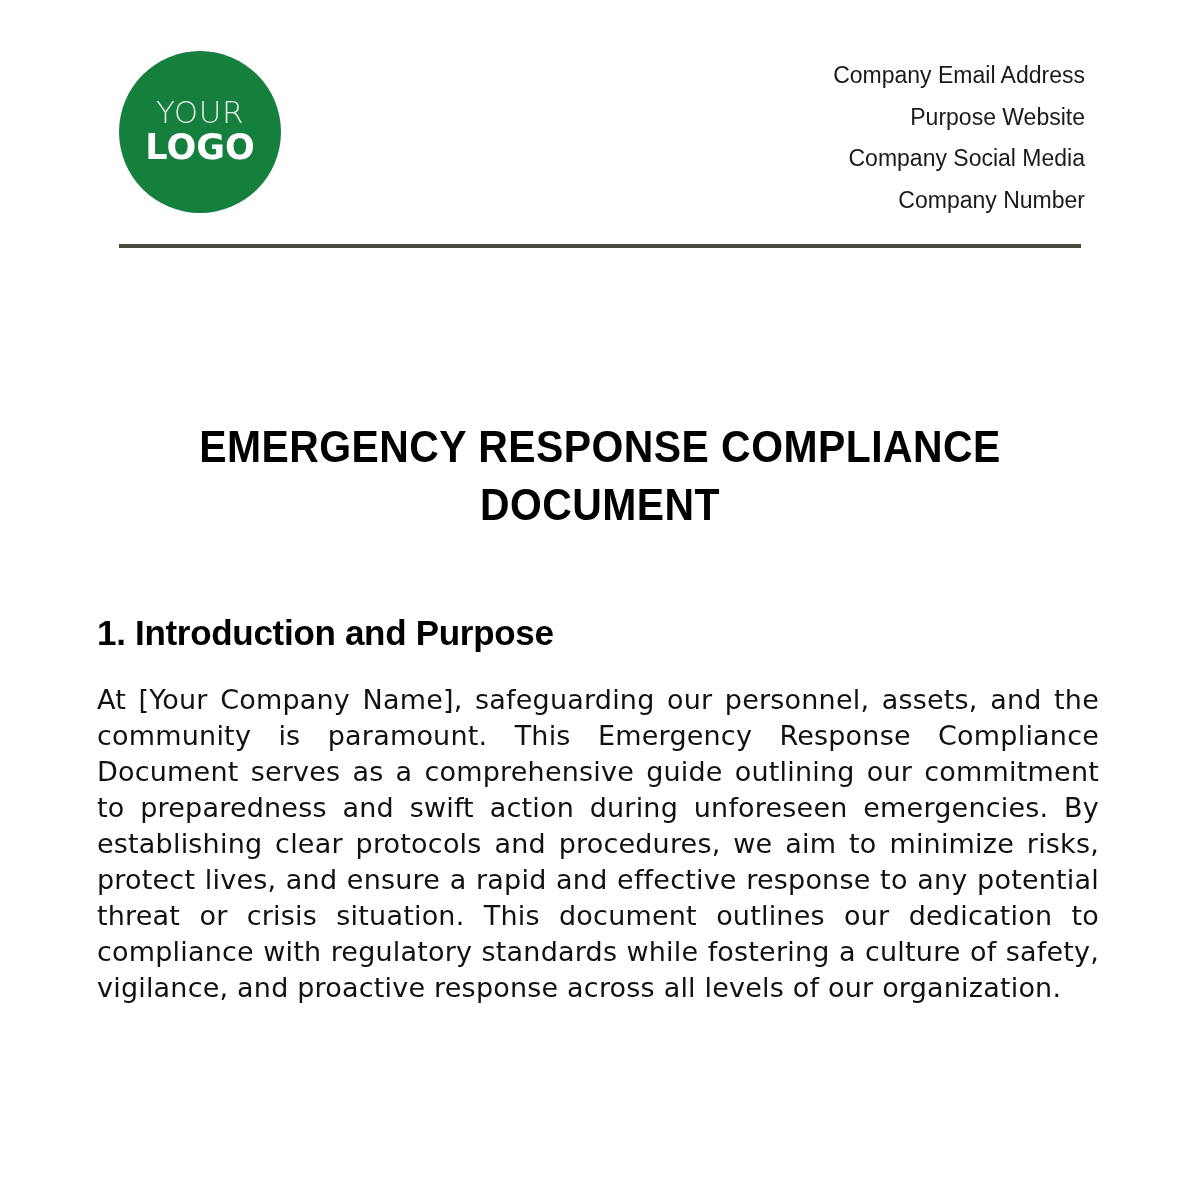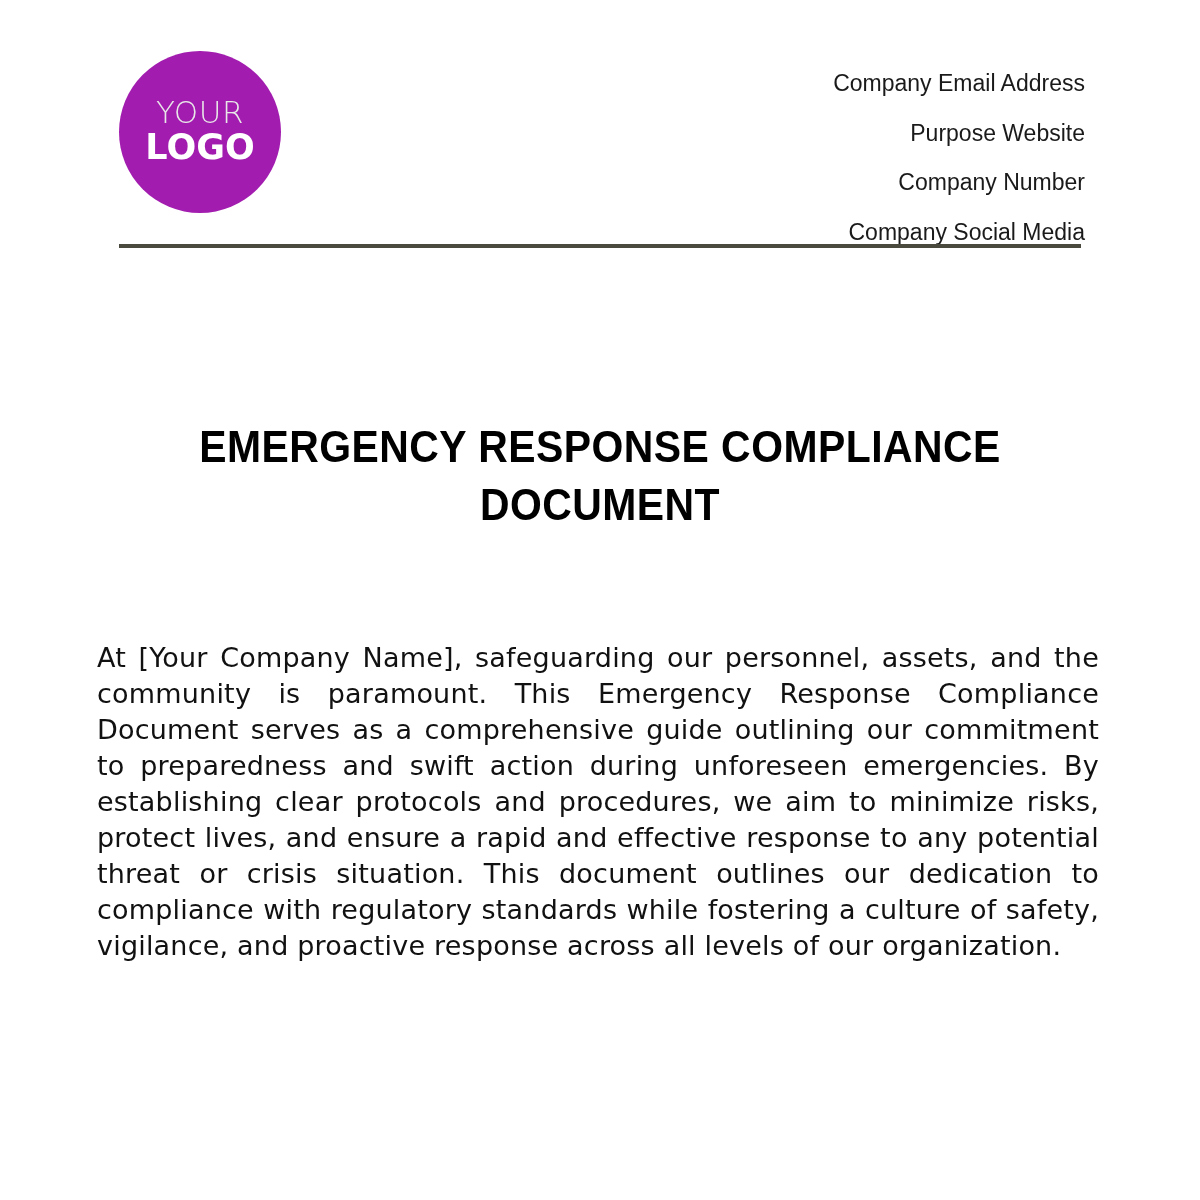--- a/index.html
+++ b/index.html
@@ -15,21 +15,21 @@
       color: #000000;
       font-family: "Liberation Sans", sans-serif;
     }
     .logo {
       position: absolute;
       left: 119px;
       top: 51px;
       width: 162px;
       height: 162px;
       border-radius: 50%;
-      background: #a21caf;
+      background: #15803d;
       display: flex;
       flex-direction: column;
       align-items: center;
       justify-content: center;
       color: #ffffff;
       font-family: "DejaVu Sans", sans-serif;
       line-height: 1;
     }
     .logo .l1 {
       font-size: 31px;
@@ -46,21 +46,21 @@
     .contact {
       position: absolute;
       right: 115px;
       top: 55px;
       text-align: right;
       font-family: "Liberation Sans", sans-serif;
       font-size: 23px;
       color: #1a1a1a;
       line-height: 41.5px;
     }
-    .contact div { white-space: nowrap; margin-top: 8px; }
+    .contact div { white-space: nowrap; }
     .divider {
       position: absolute;
       left: 119px;
       top: 244px;
       width: 962px;
       height: 4px;
       background: #4a4a3e;
     }
     .title {
       position: absolute;
@@ -112,26 +112,27 @@
 <body>
 
 <div class="logo">
   <span class="l1">YOUR</span>
   <span class="l2">LOGO</span>
 </div>
 
 <div class="contact">
   <div>Company Email Address</div>
   <div>Purpose Website</div>
+  <div>Company Social Media</div>
   <div>Company Number</div>
-  <div>Company Social Media</div>
 </div>
 
 <div class="divider"></div>
 
 <div class="title">EMERGENCY RESPONSE COMPLIANCE DOCUMENT</div>
 
 <div class="section s1">
+  <h2>1. Introduction and Purpose</h2>
   <p>At [Your Company Name], safeguarding our personnel, assets, and the community is paramount. This Emergency Response Compliance Document serves as a comprehensive guide outlining our commitment to preparedness and swift action during unforeseen emergencies. By establishing clear protocols and procedures, we aim to minimize risks, protect lives, and ensure a rapid and effective response to any potential threat or crisis situation. This document outlines our dedication to compliance with regulatory standards while fostering a culture of safety, vigilance, and proactive response across all levels of our organization.</p>
 </div>
 
 <div class="section s2">
 </div>
 
 </body></html>

